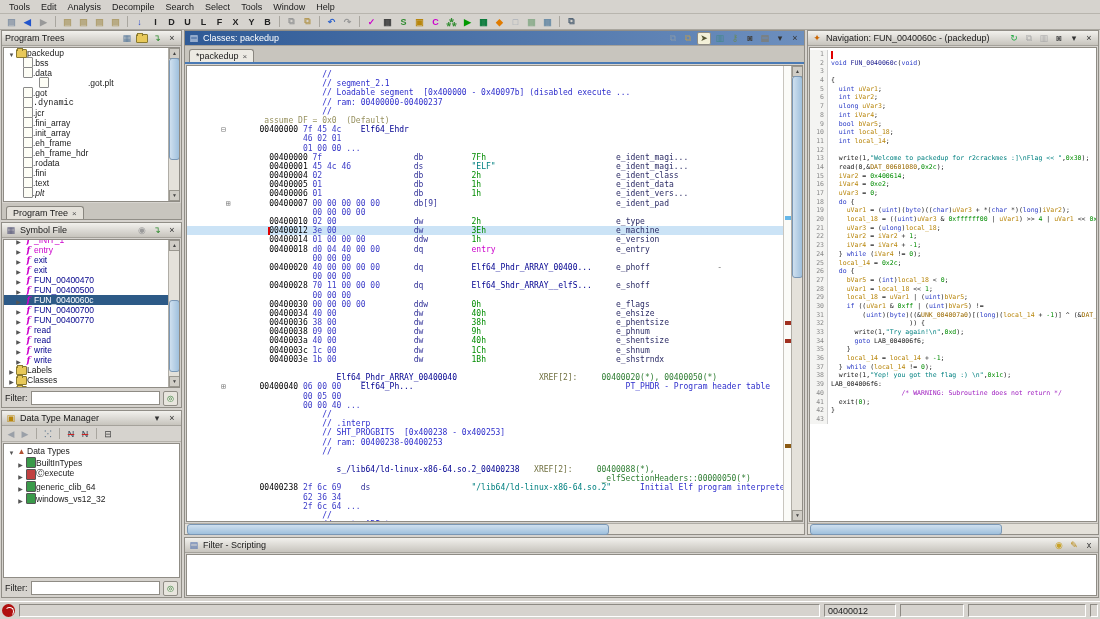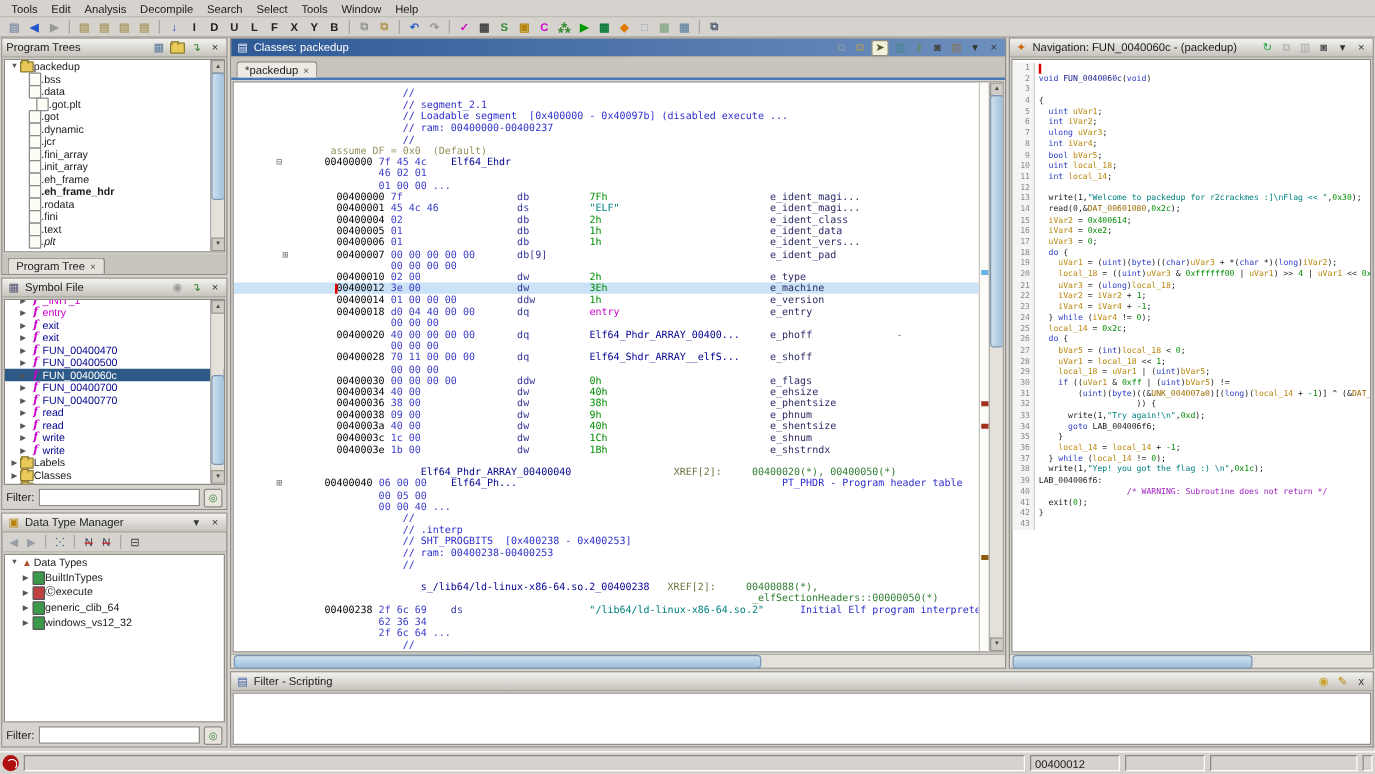--- a/index.html
+++ b/index.html
@@ -14,21 +14,21 @@
        font-size:9px;font-weight:bold;border:1px solid transparent;border-radius:2px}
   .tbsep{width:1px;height:11px;background:#a9a69f;margin:0 3px}
   .panel{position:absolute;border:1px solid #918e87;background:#d6d3ce;box-sizing:border-box;display:flex;flex-direction:column}
   .tbar{height:14px;flex:0 0 14px;display:flex;align-items:center;padding:0 3px;gap:3px;
         background:linear-gradient(#f2f1ed,#c7c4bd);border-bottom:1px solid #a5a29b;font-size:9px;white-space:nowrap;overflow:hidden}
   .tbar.blue{background:linear-gradient(90deg,#2f5a96,#6d8fbe);color:#fff}
   .tbar .ticons{margin-left:auto;display:flex;gap:3px;align-items:center}
   .ticn{width:12px;height:11px;display:inline-flex;align-items:center;justify-content:center;font-size:9px}
   .ticn.boxed{background:#f3f0d8;border:1px solid #8f8c85;border-radius:2px}
   .white{background:#fff;border:1px solid #8f8c85;overflow:hidden;position:relative}
-  .trow{height:10px;display:flex;align-items:center;white-space:nowrap;font-size:8.5px;padding-left:3px}
+  .trow{height:10px;display:flex;align-items:flex-end;white-space:nowrap;font-size:8.5px;padding-left:3px}
   .trow .arr{width:9px;color:#555;font-size:6px;text-align:center;flex:0 0 9px}
   .trow .ticon{width:11px;flex:0 0 11px;display:inline-flex;align-items:center;justify-content:center;font-size:8px}
   .trow.sel{background:#2d5a87;color:#fff}
   .fglyph{font-style:italic;font-weight:bold;color:#cc00cc;font-family:"DejaVu Serif",serif;font-size:9px}
   .pageicn{width:8px;height:9px;background:#fdfdf5;border:1px solid #8a8a8a;border-radius:1px;display:inline-block}
   .foldericn{width:10px;height:7px;background:#e8c95a;border:1px solid #8a7a30;border-radius:1px;display:inline-block;position:relative}
   .foldericn:before{content:"";position:absolute;left:0;top:-2px;width:4px;height:2px;background:#e8c95a;border:1px solid #8a7a30;border-bottom:none}
   .bookicn{width:8px;height:9px;border-radius:1px;display:inline-block}
   .tabrow{flex:0 0 16px;display:flex;align-items:flex-end;background:#c8c5be;padding-left:4px}
   .tab{background:#e4e1da;border:1px solid #8a8780;border-bottom:none;border-radius:3px 3px 0 0;
@@ -160,33 +160,33 @@
           <span class="pageicn"></span>
         </span>
         <span>.bss</span>
       </div>
       <div class="trow" style="padding-left: 18px;">
         <span class="ticon">
           <span class="pageicn"></span>
         </span>
         <span>.data</span>
       </div>
-      <div class="trow" style="padding-left: 24px;">
+      <div class="trow" style="padding-left: 34px; gap: 39px;">
         <span class="ticon">
           <span class="pageicn"></span>
         </span>
         <span>.got.plt</span>
       </div>
       <div class="trow" style="padding-left: 18px;">
         <span class="ticon">
           <span class="pageicn"></span>
         </span>
         <span>.got</span>
       </div>
-      <div class="trow" style="padding-left: 18px;">
+      <div class="trow" style="padding-left: 18px; font-family: Liberation Mono, monospace;">
         <span class="ticon">
           <span class="pageicn"></span>
         </span>
         <span>.dynamic</span>
       </div>
       <div class="trow" style="padding-left: 18px;">
         <span class="ticon">
           <span class="pageicn"></span>
         </span>
         <span>.jcr</span>
@@ -202,21 +202,21 @@
           <span class="pageicn"></span>
         </span>
         <span>.init_array</span>
       </div>
       <div class="trow" style="padding-left: 18px;">
         <span class="ticon">
           <span class="pageicn"></span>
         </span>
         <span>.eh_frame</span>
       </div>
-      <div class="trow" style="padding-left: 18px; font-weight: bold;">
+      <div class="trow" style="padding-left: 18px;">
         <span class="ticon">
           <span class="pageicn"></span>
         </span>
         <span>.eh_frame_hdr</span>
       </div>
       <div class="trow" style="padding-left: 18px;">
         <span class="ticon">
           <span class="pageicn"></span>
         </span>
         <span>.rodata</span>

